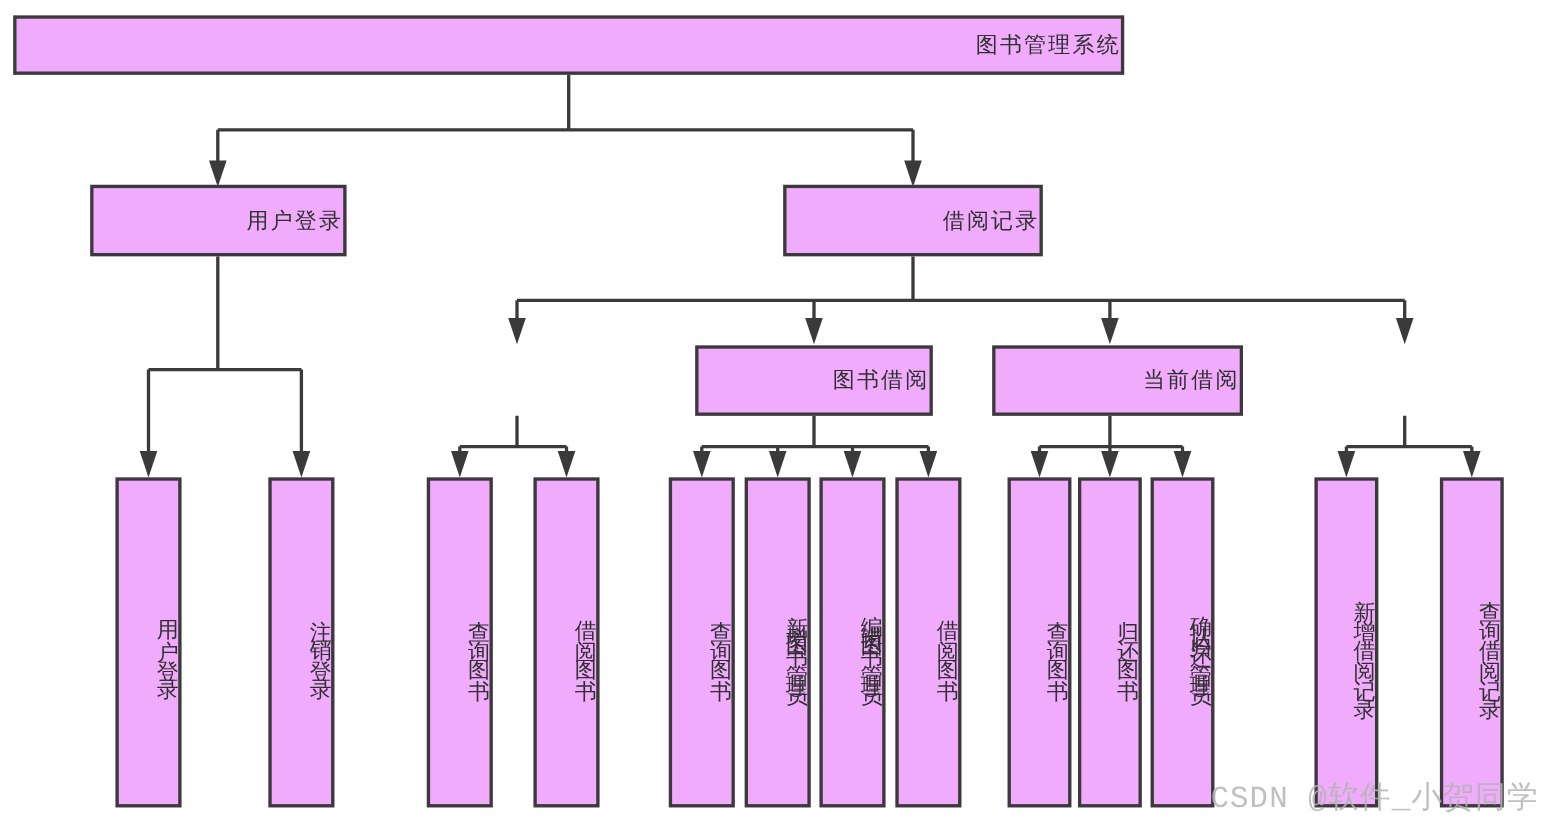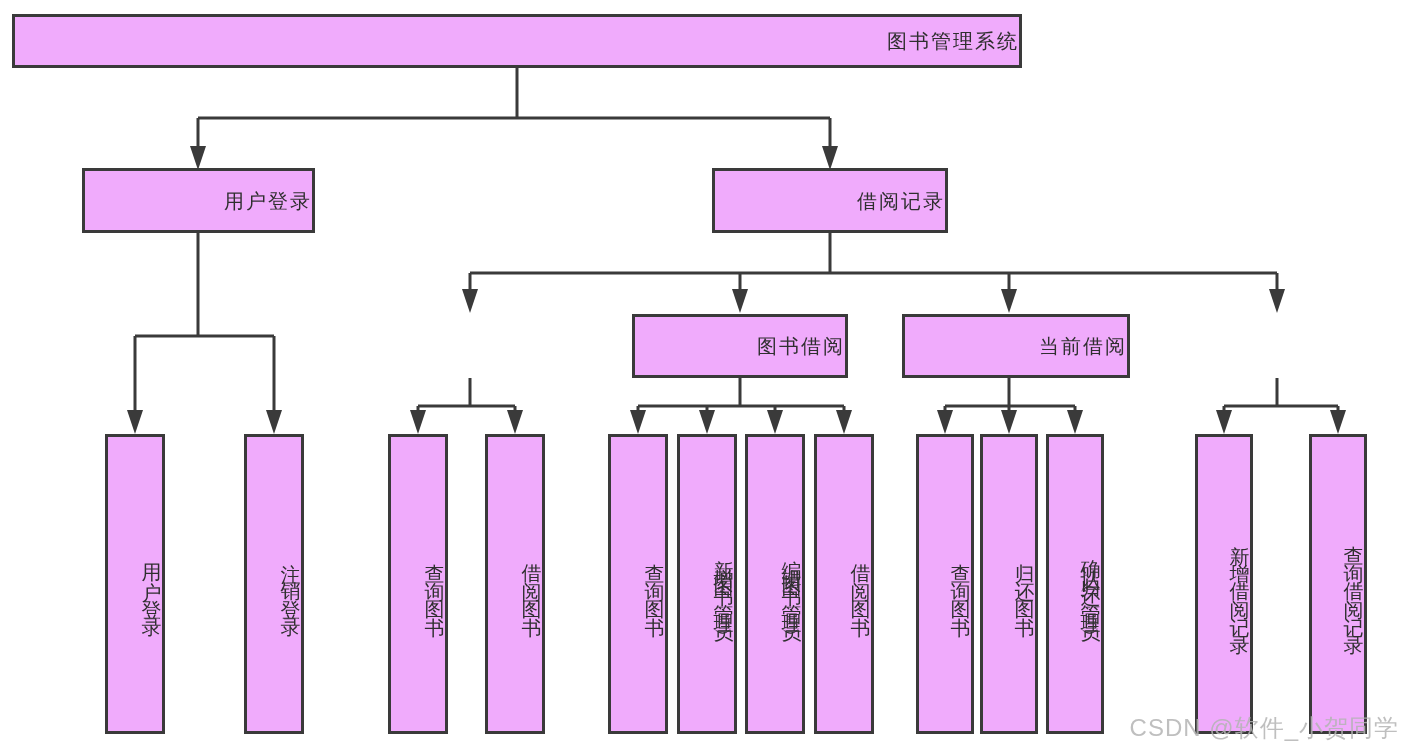--- a/index.html
+++ b/index.html
@@ -39,26 +39,27 @@
     font-size:20px;
     line-height:1;
     letter-spacing:18px;
     color:var(--text);
   }
   .box.v span.tight{letter-spacing:9px;}
   .watermark{
     position:absolute;
     right:6px;
     bottom:3px;
-    font-size:24px;
+    font-size:28px;
     color:var(--watermark);
     letter-spacing:1px;
     white-space:nowrap;
     opacity:.85;
     pointer-events:none;
+    font-family:Liberation Mono, monospace;
   }
 </style>
 </head>
 <body>
 
 <div class="stage">
 
   <svg class="wires" viewBox="0 0 1405 747">
     <g style="stroke:var(--line);stroke-width:3;fill:none;">
 

